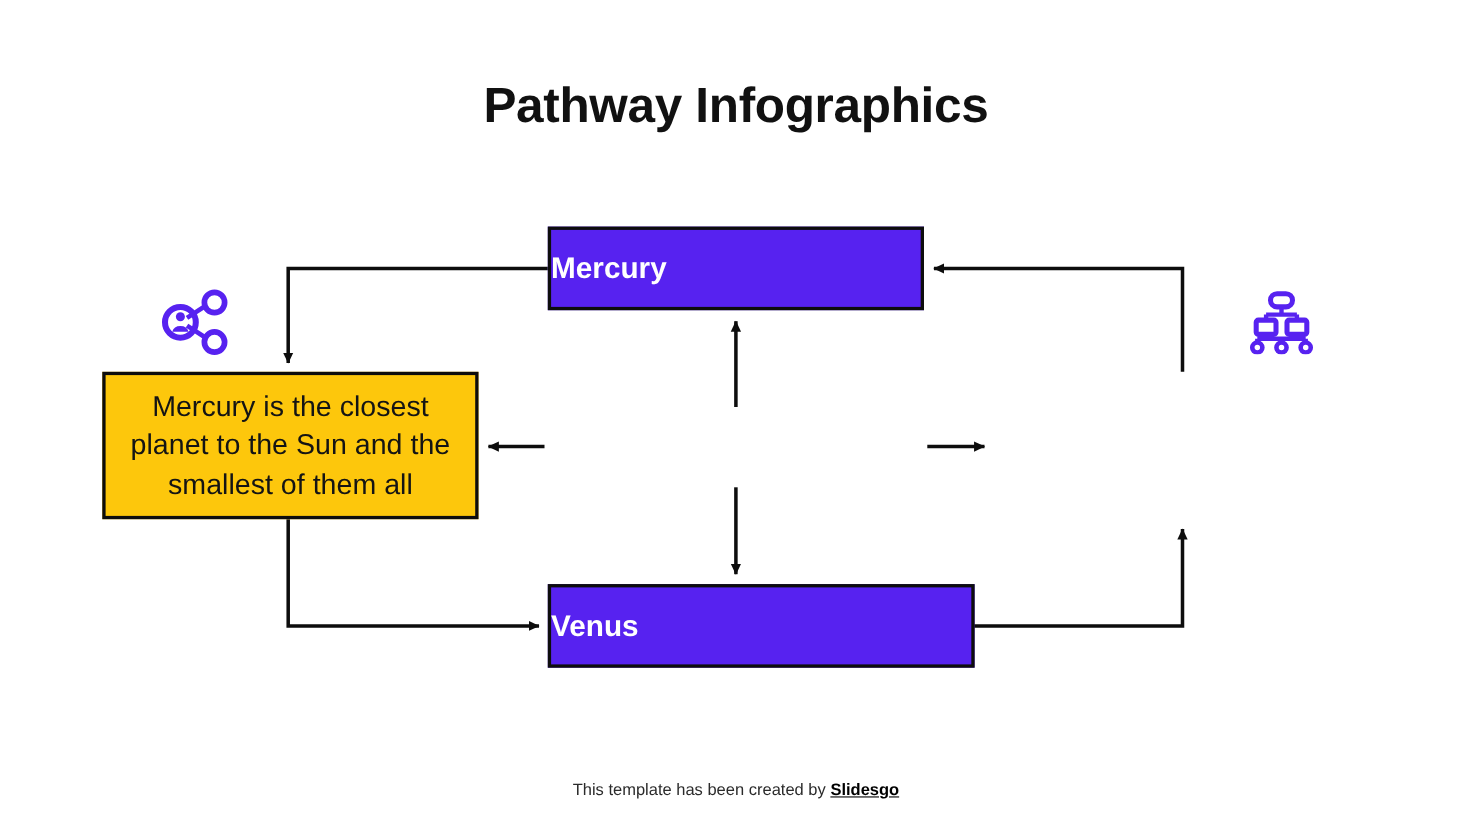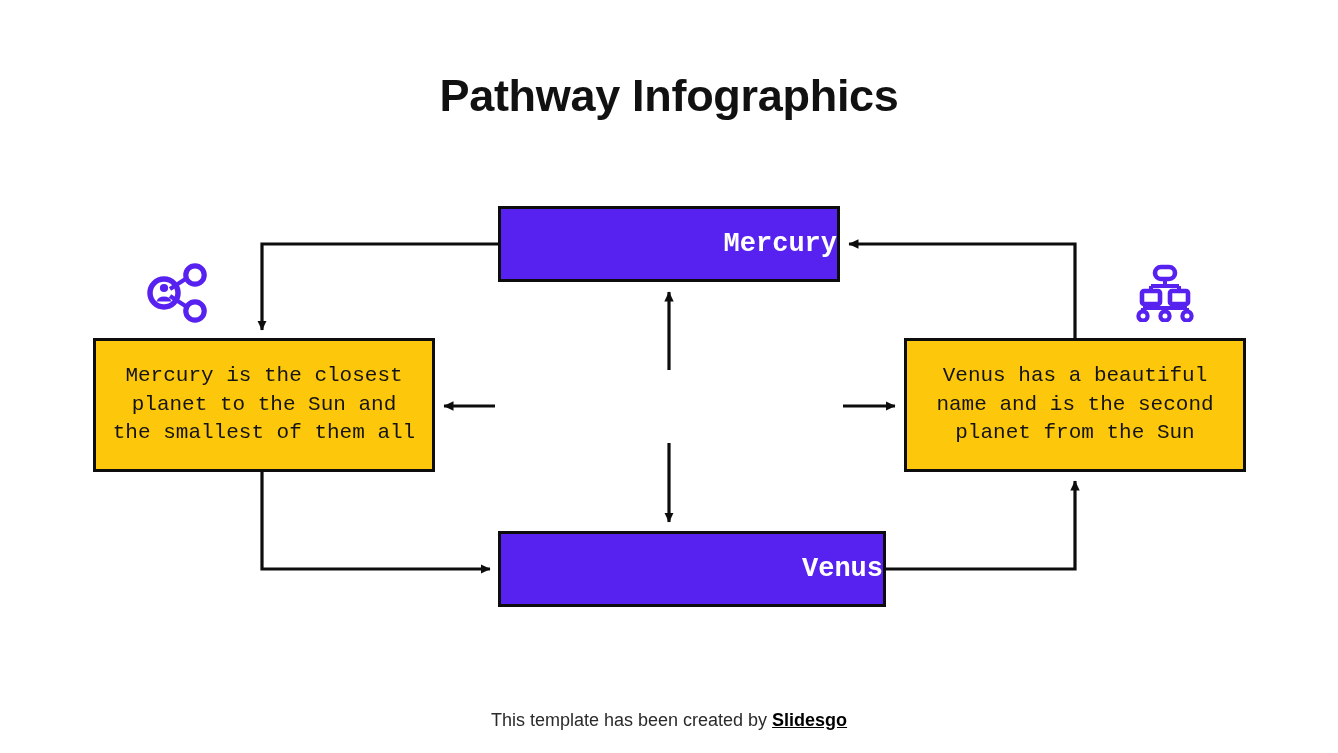--- a/index.html
+++ b/index.html
@@ -26,49 +26,48 @@
   
   .wires{position:absolute;left:0;top:0;width:1338px;height:753px;}
 
   
   .node{
     position:absolute;
     box-sizing:border-box;
     border:3px solid #0d0d0d;
     display:flex;
     align-items:center;
-    justify-content:flex-end;
+    justify-content:flex-start;
     text-align:center;
     z-index:3;
-    font-family:Liberation Mono, monospace;
   }
   .node-purple{background:#5722f0;color:#ffffff;}
   .node-yellow{background:#fdc70c;color:#141414;}
   .node-gray{background:#ebebeb;color:#141414;}
 
   .node-title{font-size:27px;font-weight:bold;line-height:1.2;}
-  .node-body{font-size:21px;line-height:1.35;padding:0 14px;}
+  .node-body{font-size:26px;line-height:1.35;padding:0 14px;}
 
   
   #box-mercury{left:498px;top:206px;width:342px;height:76px;}
   #box-venus  {left:498px;top:531px;width:388px;height:76px;}
   #box-earth  {left:495px;top:370px;width:348px;height:73px;}
   #box-mercury-desc{left:93px;top:338px;width:342px;height:134px;}
   #box-venus-desc  {left:904px;top:338px;width:342px;height:134px;}
 
   
   .deco-icon{position:absolute;z-index:3;}
   #icon-share{left:143px;top:262px;width:66px;height:62px;}
   #icon-hierarchy{left:1134px;top:264px;width:62px;height:58px;}
 
   
   .footer{
     position:absolute;left:0;right:0;top:710px;
     text-align:center;
-    font-size:18px;
+    font-size:15px;
     color:#2b2b2b;
   }
   .footer b{font-weight:bold;text-decoration:underline;color:#000;}
 </style>
 </head>
 <body>
 
 <div id="slide">
 
   <div class="title">Pathway Infographics</div>
@@ -115,23 +114,20 @@
 
   <div id="box-venus" class="node node-purple">
     <span class="node-title">Venus</span>
   </div>
 
 
   <div id="box-mercury-desc" class="node node-yellow">
     <span class="node-body">Mercury is the closest planet to the Sun and the smallest of them all</span>
   </div>
 
-  <div id="box-venus-desc" class="node node-yellow">
-    <span class="node-body">Venus has a beautiful name and is the second planet from the Sun</span>
-  </div>
 
   <div class="deco-icon" id="icon-share">
     <svg viewBox="0 0 66 62" width="66" height="62">
       <g stroke="#5722f0" fill="none" stroke-width="4.2">
         <line x1="27" y1="27" x2="44" y2="16"></line>
         <line x1="27" y1="34" x2="44" y2="45"></line>
       </g>
       <circle cx="21" cy="31" r="14" fill="none" stroke="#5722f0" stroke-width="5.5"></circle>
       <circle cx="21" cy="26" r="4.1" fill="#5722f0"></circle>
       <path d="M13.6,39.5 a7.6,6.6 0 0 1 14.8,0" fill="#5722f0"></path>

